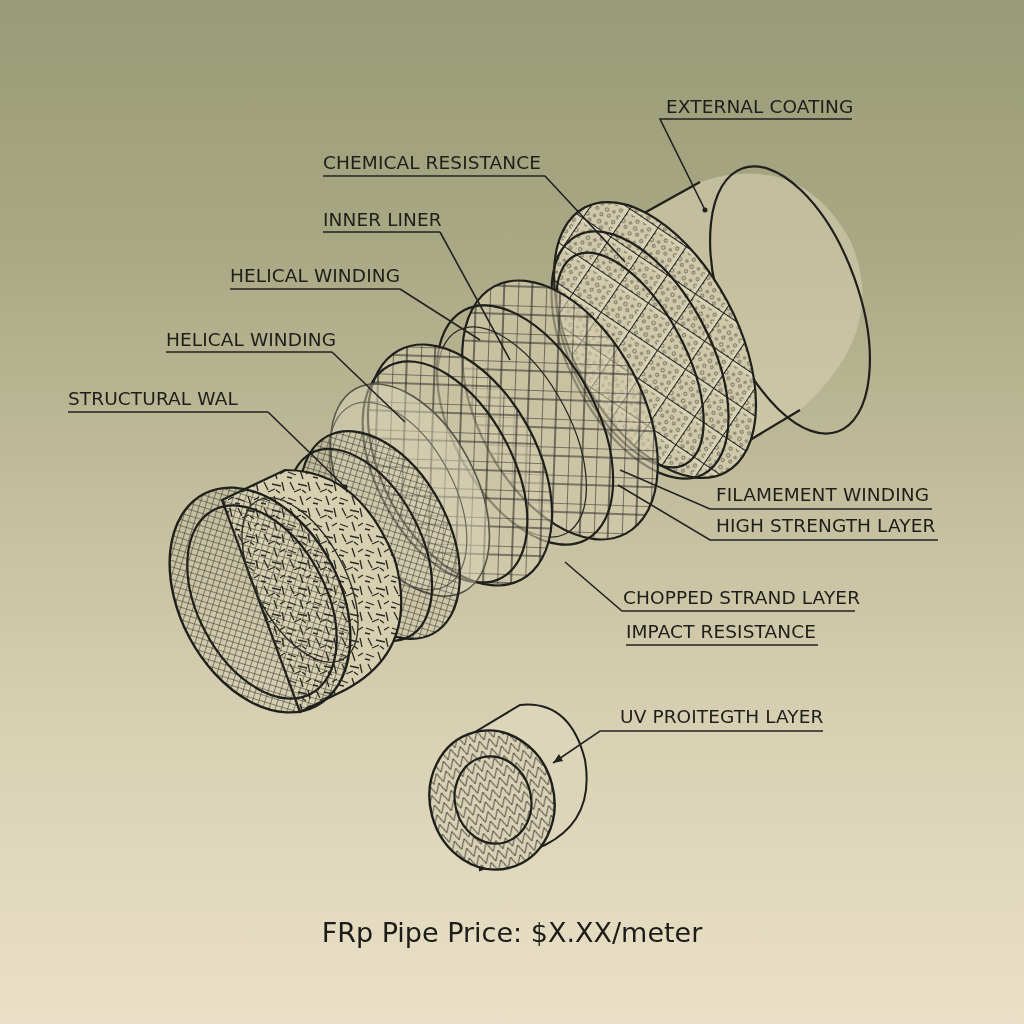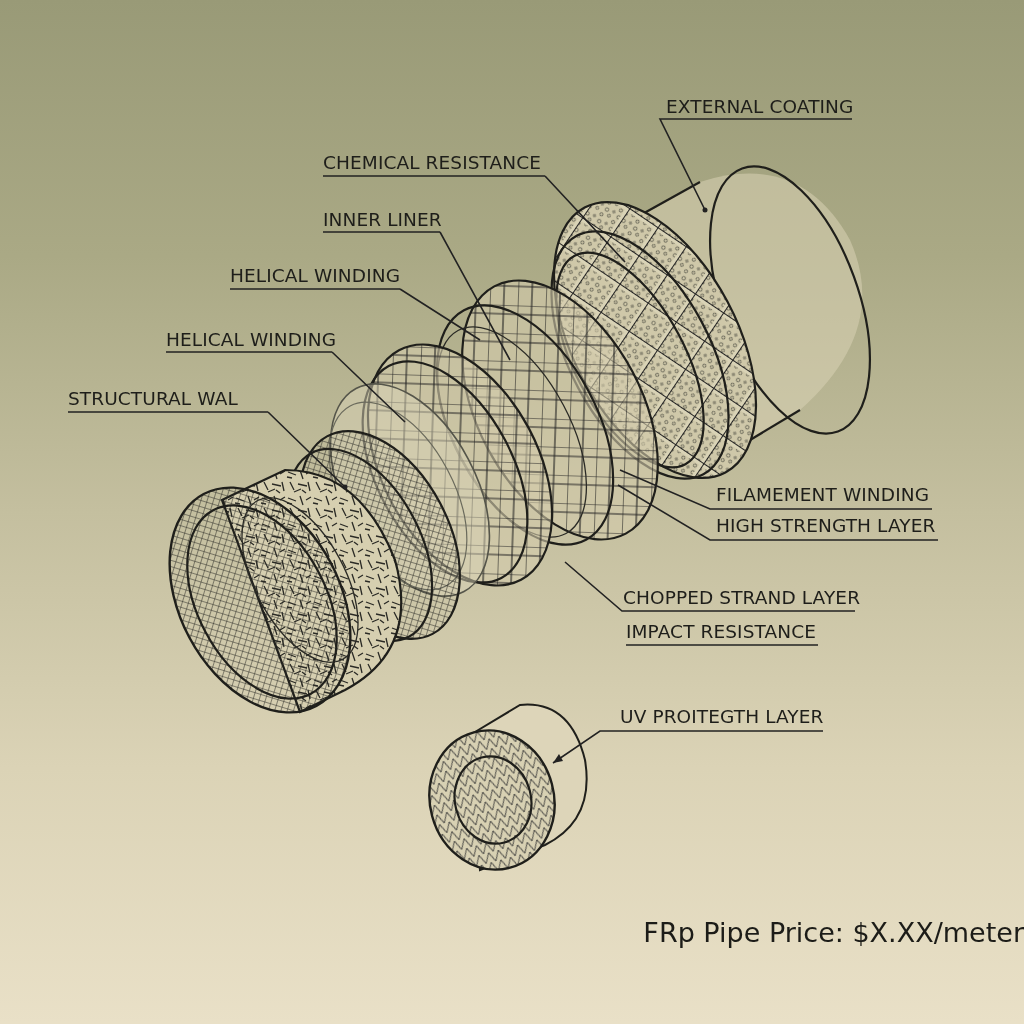--- a/index.html
+++ b/index.html
@@ -5,21 +5,21 @@
   html,body{margin:0;padding:0;}
   body{width:1024px;height:1024px;overflow:hidden;
     background:linear-gradient(180deg,#999a77 0%,#aaa985 25%,#c4bf9f 50%,#dbd3b6 75%,#e9e0c7 100%);
     font-family:"DejaVu Sans","Liberation Sans",sans-serif;position:relative;}
   svg{position:absolute;left:0;top:0;}
   .lbl{font-family:"DejaVu Sans","Liberation Sans",sans-serif;font-size:18.5px;fill:#1e1e1a;letter-spacing:0.1px;}
   .ldr{stroke:#222;stroke-width:1.6;fill:none;}
   .ink{stroke:#1f1f1b;stroke-width:2.2;fill:none;}
   .thin{stroke:#2a2a25;stroke-width:1.3;fill:none;}
   .face{fill:#d8d2b4;fill-opacity:.55;}
-  .price{position:absolute;left:0;width:1024px;top:917px;text-align:right;
+  .price{position:absolute;left:0;width:1024px;top:917px;text-align:center;
     font-family:"DejaVu Sans","Liberation Sans",sans-serif;font-size:27px;color:#1c1c18;}
 </style>
 </head>
 <body>
 
 <svg width="1024" height="1024" viewBox="0 0 1024 1024">
   <defs>
     <pattern id="cross" width="6" height="6" patternUnits="userSpaceOnUse" patternTransform="rotate(45)">
       <path d="M0 0H6M0 0V6" stroke="#2a2a25" stroke-width="1" fill="none"></path>
     </pattern>

